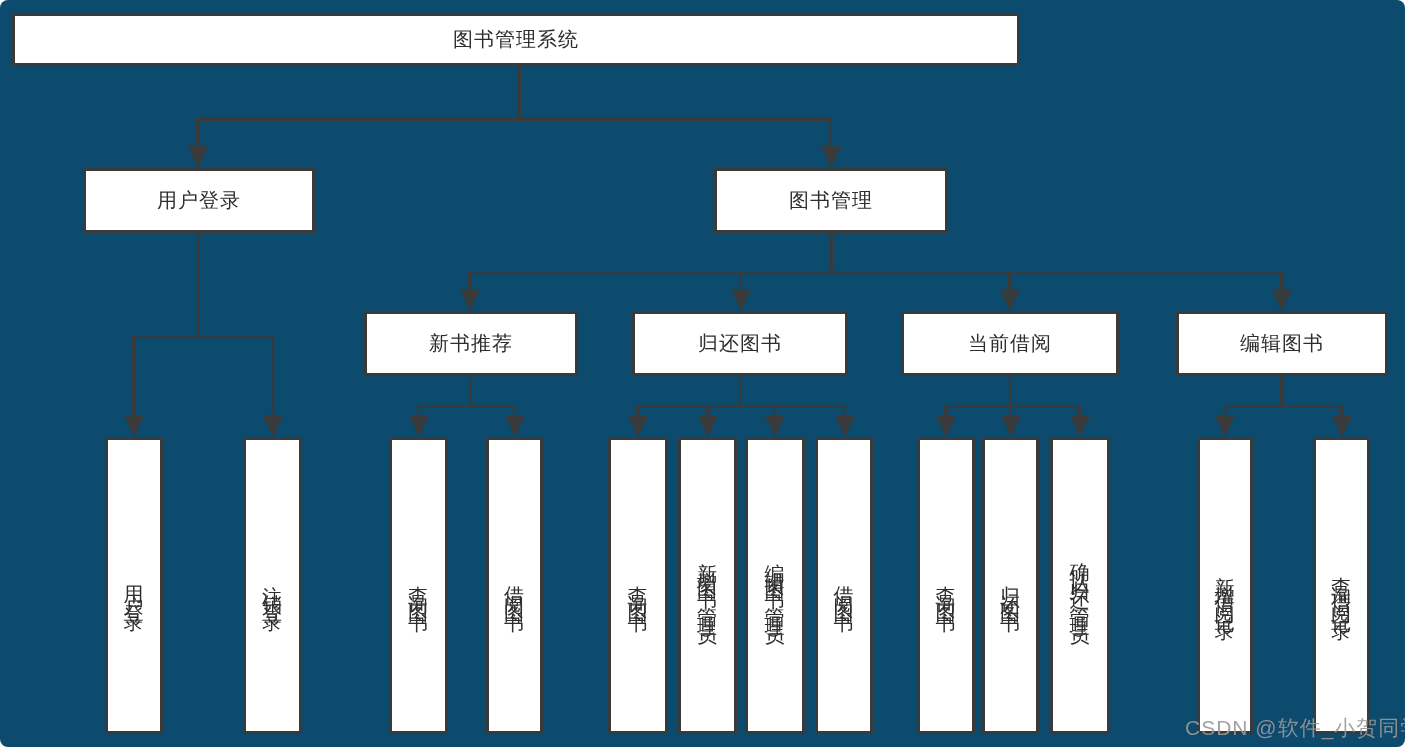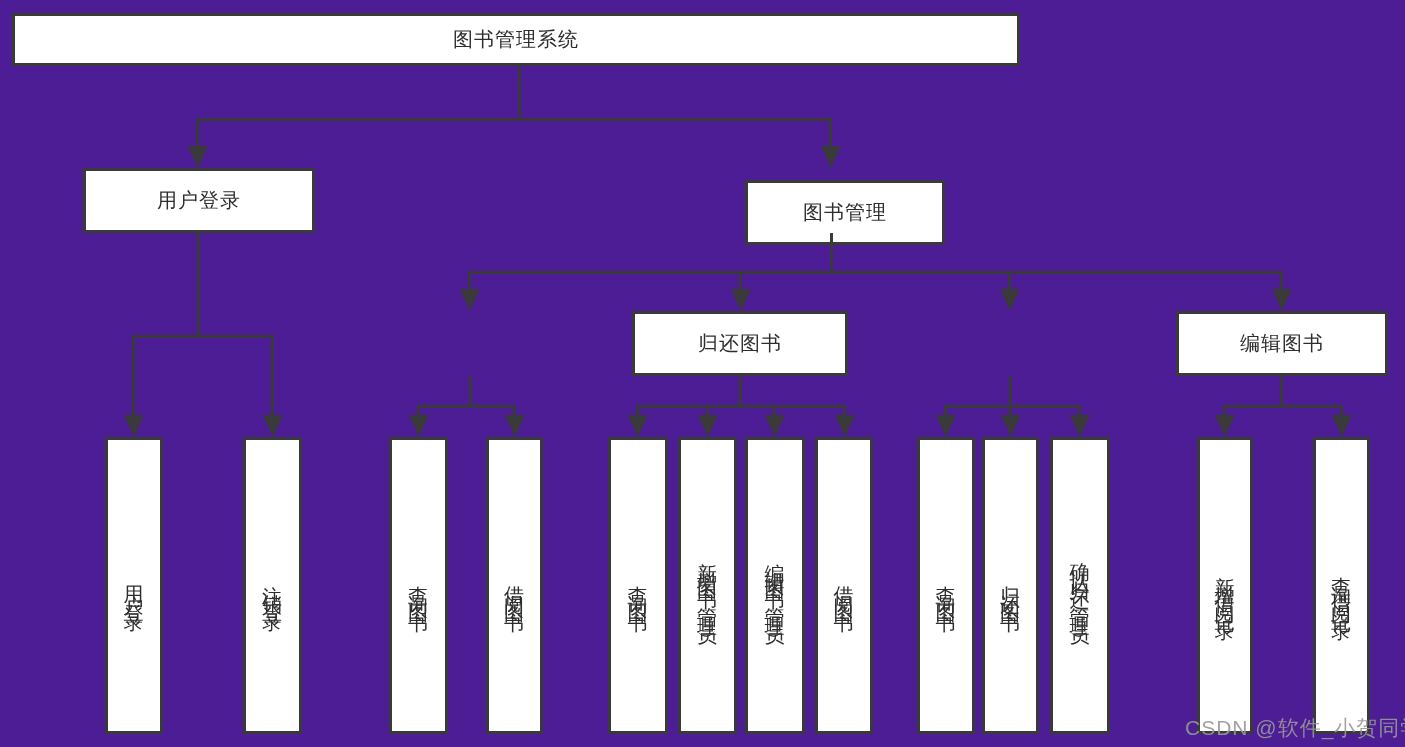--- a/index.html
+++ b/index.html
@@ -3,22 +3,23 @@
 <meta charset="utf-8">
 <style>
   * { margin: 0; padding: 0; box-sizing: border-box; }
   html, body { background: #ffffff; }
   body { font-family: "Liberation Sans", "DejaVu Sans", sans-serif; }
 
   .canvas {
     position: relative;
     width: 1405px;
     height: 747px;
-    background: #4c1d95;
+    background: #0c4a6e;
     overflow: hidden;
+    border-radius: 8px;
   }
 
   
   .box {
     position: absolute;
     background: #ffffff;
     border: 3px solid #3a3a3a;
     display: flex;
     align-items: center;
     justify-content: center;
@@ -71,35 +72,37 @@
 <div class="canvas">
 
   <div class="box" style="left:12px; top:13px; width:1008px; height:53px;">图书管理系统</div>
 
   <div class="vline" style="left:518px; top:66px; height:55px;"></div>
   <div class="hline" style="left:196px; top:118px; width:636px;"></div>
   <div class="arrow" style="left:196px; top:118px; height:28px;"></div>
   <div class="arrow" style="left:829px; top:118px; height:28px;"></div>
 
   <div class="box" style="left:83px; top:168px; width:232px; height:65px;">用户登录</div>
-  <div class="box" style="left:745px; top:168px; width:200px; height:65px;margin-top:12px;">图书管理</div>
+  <div class="box" style="left:714px; top:168px; width:234px; height:65px;">图书管理</div>
 
   <div class="vline" style="left:197px; top:233px; height:105px;"></div>
   <div class="hline" style="left:132px; top:335px; width:142px;"></div>
   <div class="arrow" style="left:132px; top:335px; height:80px;"></div>
   <div class="arrow" style="left:271px; top:335px; height:80px;"></div>
 
   <div class="vline" style="left:830px; top:233px; height:41px;"></div>
   <div class="hline" style="left:468px; top:271px; width:815px;"></div>
   <div class="arrow" style="left:468px; top:271px; height:18px;"></div>
   <div class="arrow" style="left:739px; top:271px; height:18px;"></div>
   <div class="arrow" style="left:1008px; top:271px; height:18px;"></div>
   <div class="arrow" style="left:1280px; top:271px; height:18px;"></div>
 
+  <div class="box" style="left:364px; top:311px; width:214px; height:65px;">新书推荐</div>
   <div class="box" style="left:632px; top:311px; width:216px; height:65px;">归还图书</div>
+  <div class="box" style="left:901px; top:311px; width:218px; height:65px;">当前借阅</div>
   <div class="box" style="left:1176px; top:311px; width:212px; height:65px;">编辑图书</div>
 
   <div class="vline" style="left:469px; top:376px; height:32px;"></div>
   <div class="hline" style="left:417px; top:405px; width:99px;"></div>
   <div class="arrow" style="left:417px; top:405px; height:10px;"></div>
   <div class="arrow" style="left:513px; top:405px; height:10px;"></div>
 
   <div class="vline" style="left:739px; top:376px; height:32px;"></div>
   <div class="hline" style="left:636px; top:405px; width:210px;"></div>
   <div class="arrow" style="left:636px; top:405px; height:10px;"></div>

